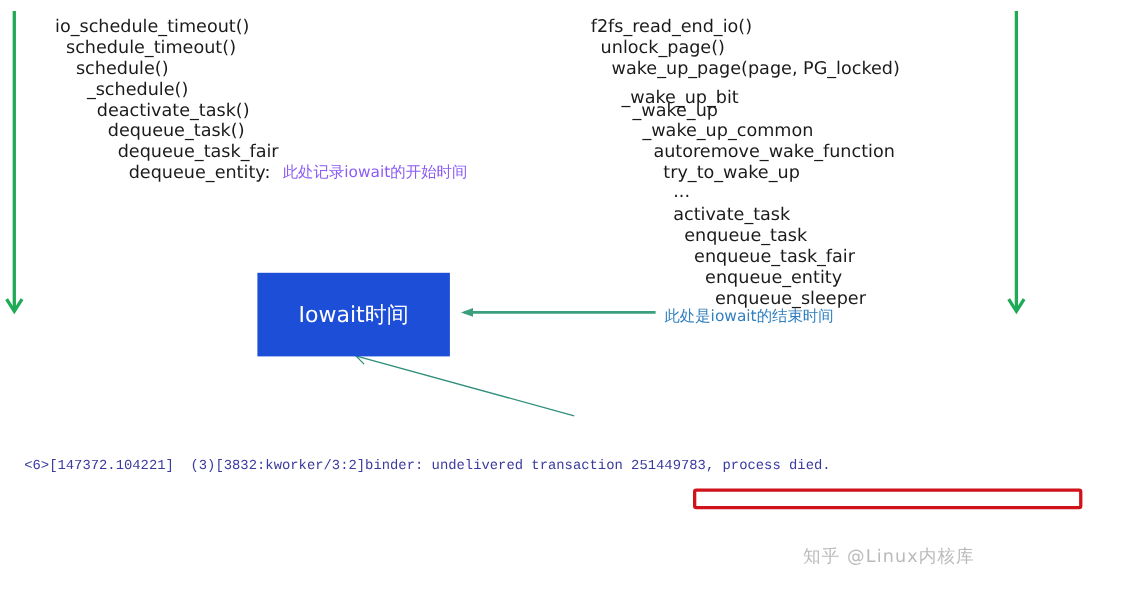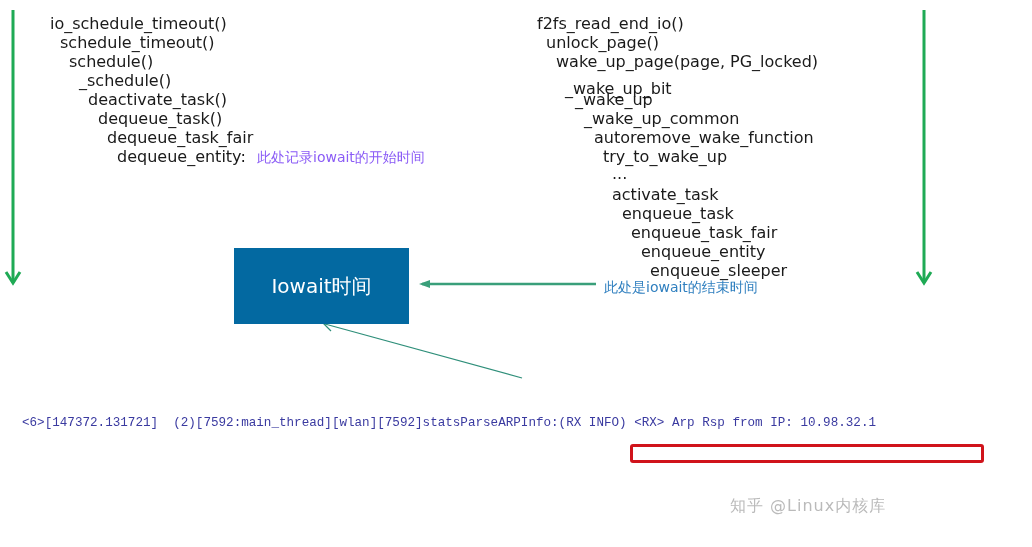--- a/index.html
+++ b/index.html
@@ -6,21 +6,21 @@
   body {
     width: 1032px; height: 547px; position: relative; overflow: hidden;
     background: #ffffff;
     font-family: "DejaVu Sans", "Liberation Sans", sans-serif;
   }
   .stack { position: absolute; color: #1a1a1a; font-size: 16px; line-height: 19px; }
   .stack .ln { position: absolute; white-space: nowrap; text-align: center; }
   .note { color: #8b5cf6; font-size: 14px; }
   .ioblock {
     position: absolute; left: 234px; top: 248px; width: 175px; height: 76px;
-    background: #0369a1; color: #ffffff; font-size: 20px;
+    background: #1d4ed8; color: #ffffff; font-size: 20px;
     display: flex; align-items: center; justify-content: center;
   }
   .end-note { position: absolute; left: 604px; top: 279px; color: #2f7fbf; font-size: 14px; white-space: nowrap; text-align: center; }
   .log {
     position: absolute; left: 22px; top: 384px;
     font-family: "Liberation Mono", "DejaVu Sans Mono", monospace;
     font-size: 12.6px; line-height: 15.9px; color: #3a3aa0;
     white-space: pre;
   }
   .log .row { height: 15.9px; position: relative; }
@@ -94,21 +94,21 @@
   <div class="ln" style="left:650px;top:261px">enqueue_sleeper</div>
 </div>
 
 <div class="end-note">此处是iowait的结束时间</div>
 
 <div class="ioblock">
   <span>Iowait时间</span>
 </div>
 
 <div class="log">
-  <div class="row"><span>&lt;6&gt;</span><span>[147372.131721]</span><span>  (2)[7592:main_thread][wlan][7592]statsParseARPInfo:(RX INFO) &lt;RX&gt; Arp Rsp from IP: 10.98.32.1</span></div>
+  <div class="row"><span>&lt;6&gt;</span><span>[147372.104221]</span><span>  (3)[3832:kworker/3:2]binder: undelivered transaction 251449783, process died.</span></div>
   
   
   
   
   
   
   
 </div>
 
 <div class="redbox"></div>

